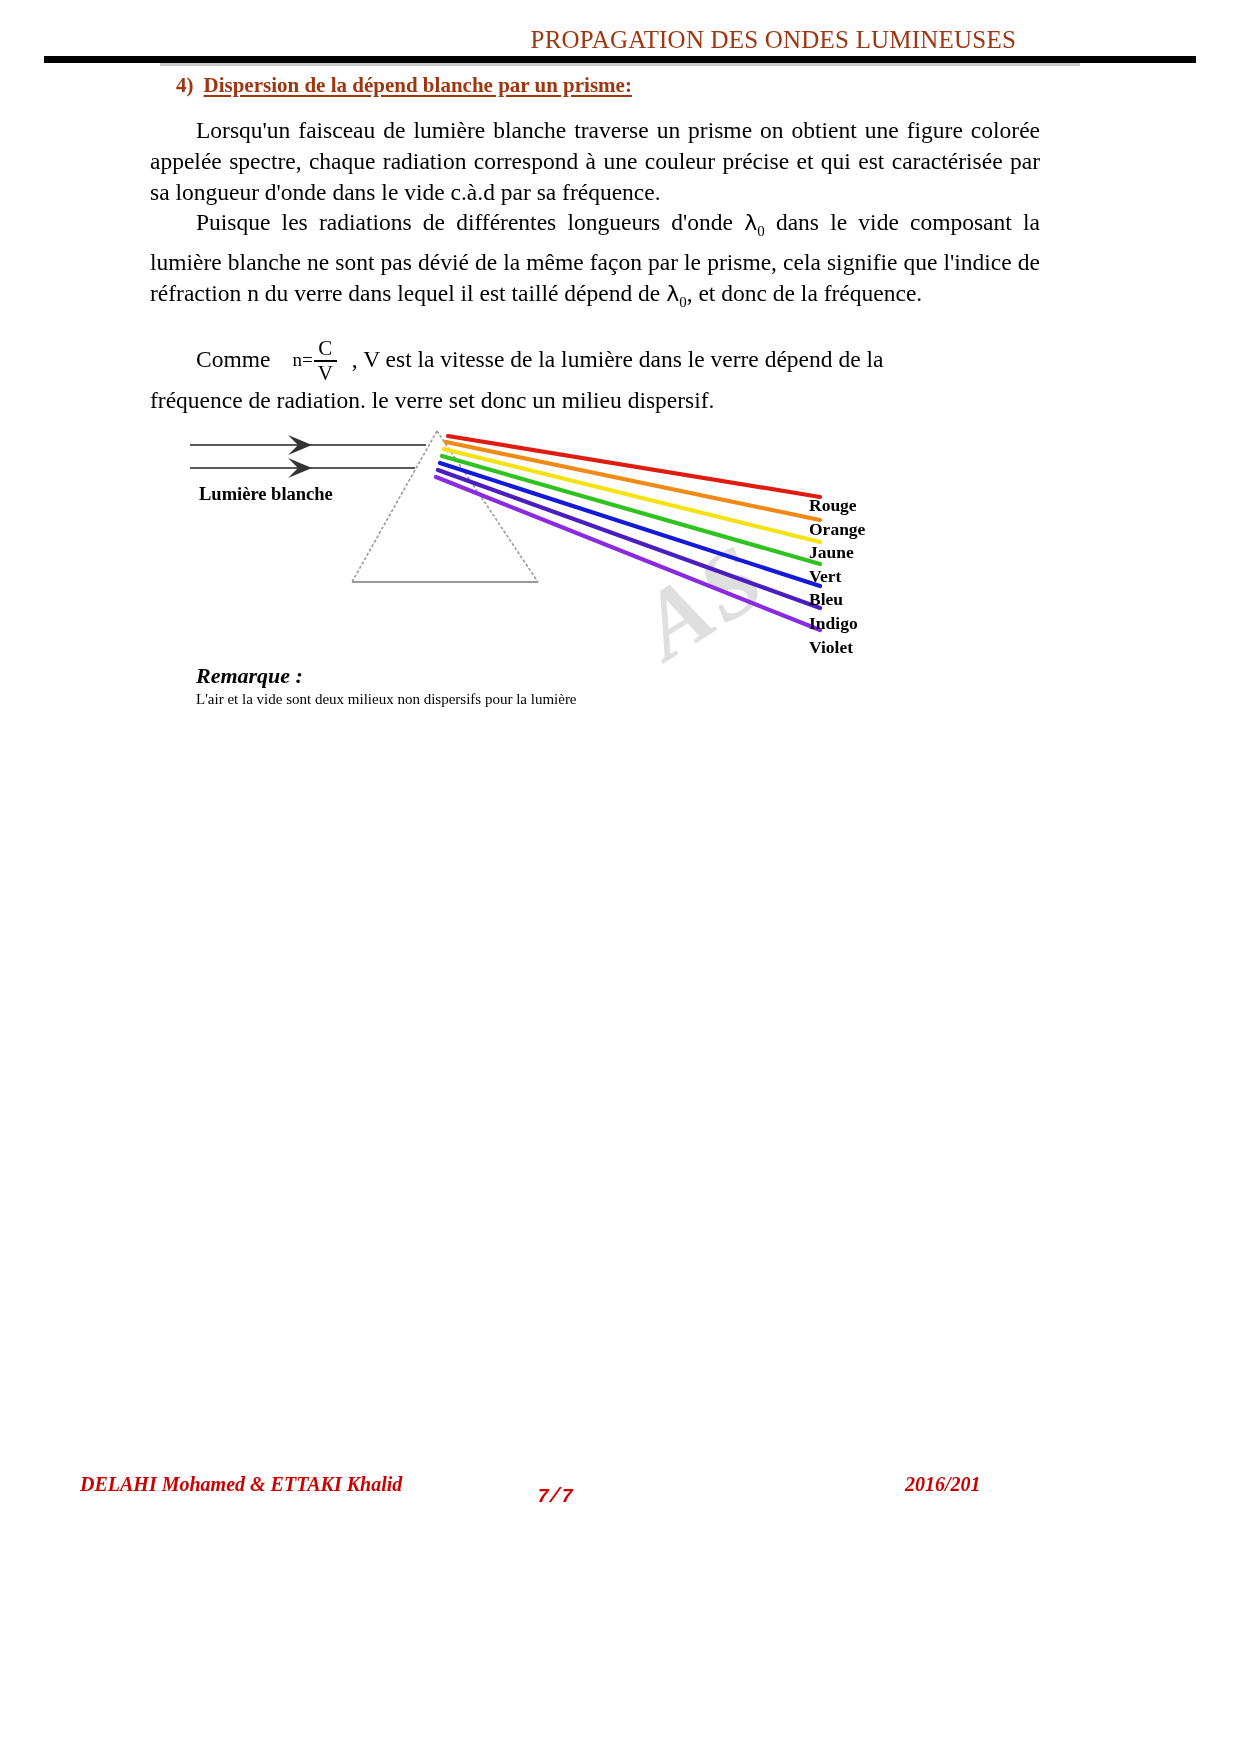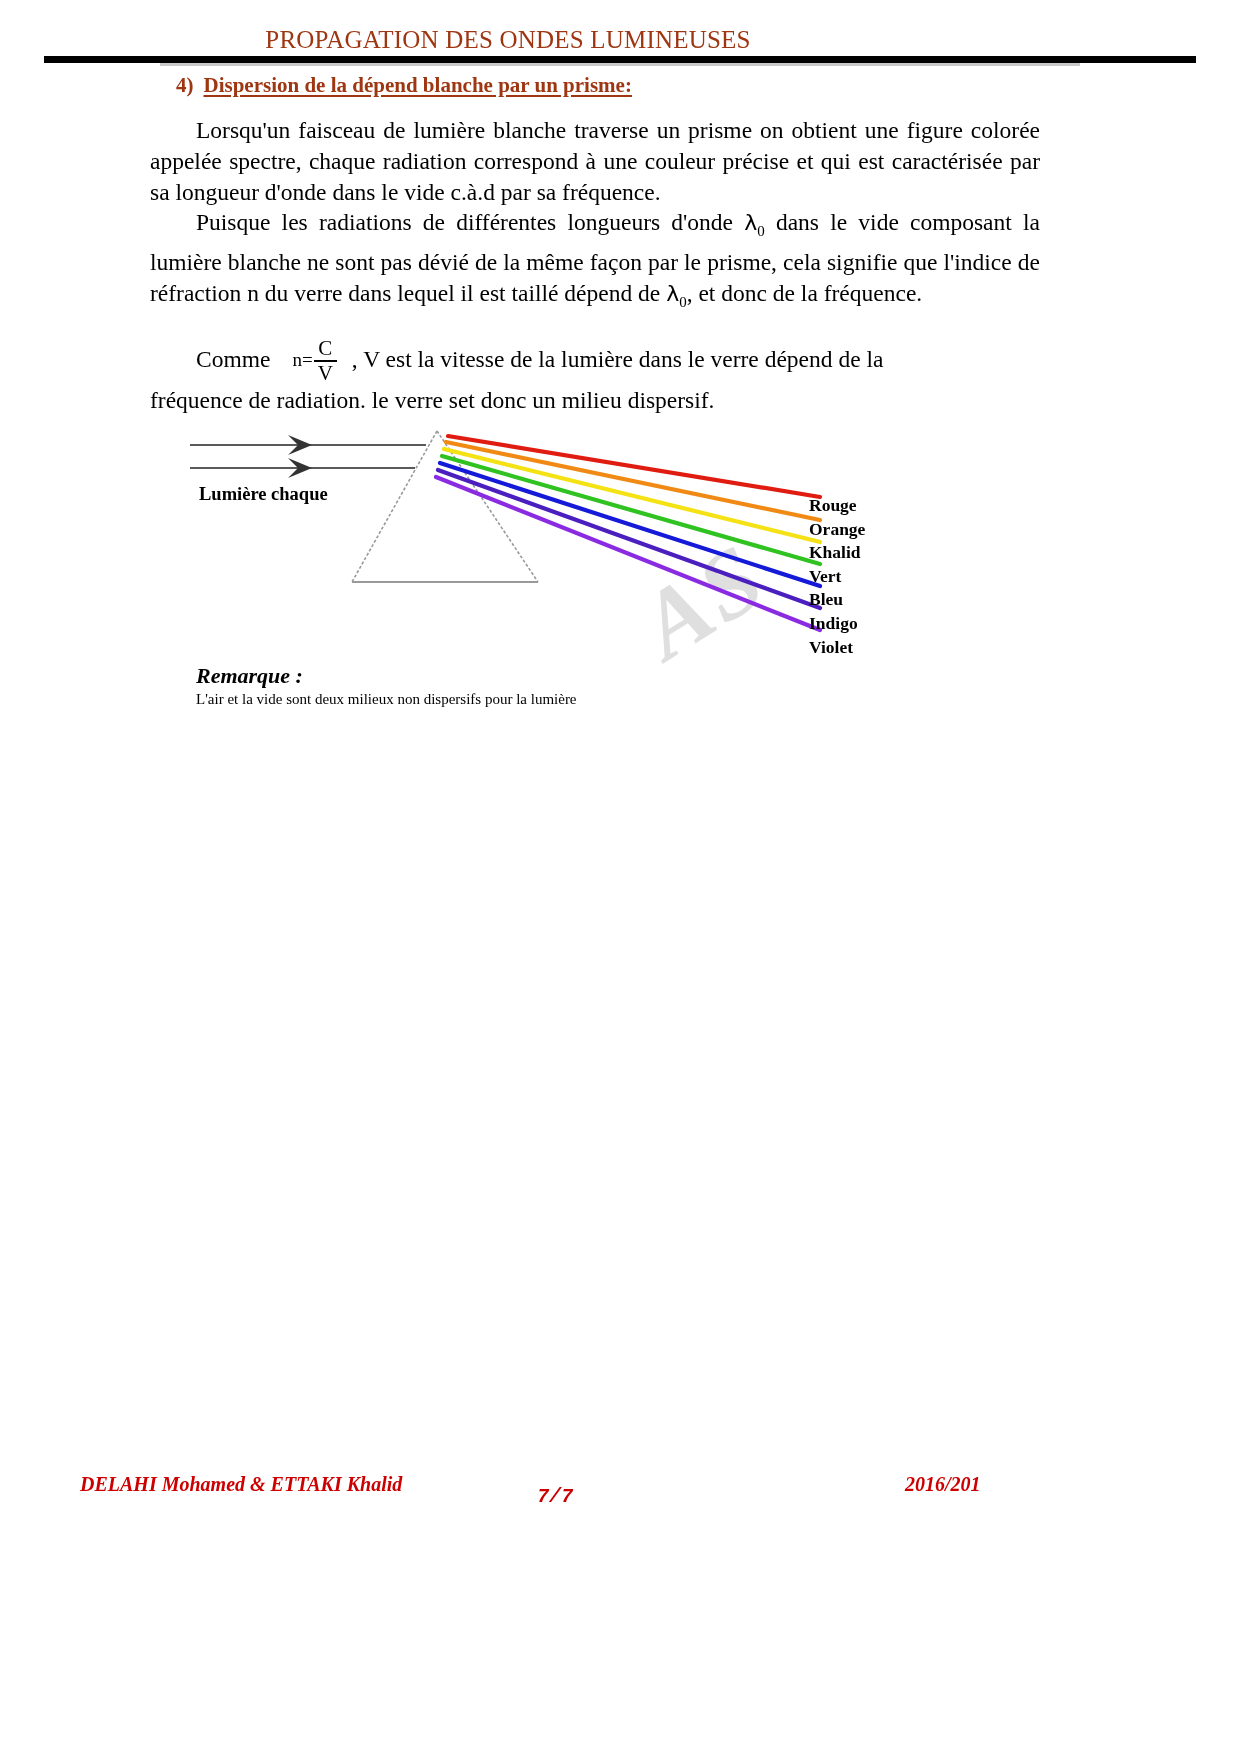--- a/index.html
+++ b/index.html
@@ -13,21 +13,21 @@
     position: relative;
     overflow: hidden;
   }
 
   .page { position: relative; width: 1240px; height: 1754px; }
 
   
   .doc-header {
     position: absolute;
     top: 26px; left: 0; width: 1016px;
-    text-align: center;
+    text-align: right;
   }
   .doc-header-title {
     font-size: 25px;
     color: #9e3611;
     letter-spacing: 0.2px;
     font-family: "Liberation Serif", serif;
     white-space: nowrap;
   }
   .header-rule {
     position: absolute;
@@ -250,26 +250,26 @@
         <line x1="266" y1="24" x2="640" y2="102" stroke="#f08a14"></line>
         <line x1="264" y1="31" x2="640" y2="124" stroke="#f5e215"></line>
         <line x1="262" y1="38" x2="640" y2="146" stroke="#2fc220"></line>
         <line x1="260" y1="45" x2="640" y2="168" stroke="#1519d8"></line>
         <line x1="258" y1="52" x2="640" y2="190" stroke="#4b1fbf"></line>
         <line x1="256" y1="59" x2="640" y2="212" stroke="#8a2be2"></line>
       </g>
     </svg>
   </div>
 
-  <div class="label-lumiere">Lumière chaque</div>
+  <div class="label-lumiere">Lumière blanche</div>
 
   <div class="color-labels">
     <div>Rouge</div>
     <div>Orange</div>
-    <div>Khalid</div>
+    <div>Jaune</div>
     <div>Vert</div>
     <div>Bleu</div>
     <div>Indigo</div>
     <div>Violet</div>
   </div>
 
   <div class="remarque-title">Remarque :</div>
   <div class="remarque-body">L'air et la vide sont deux milieux non dispersifs pour la lumière</div>
 
   <div class="footer">

